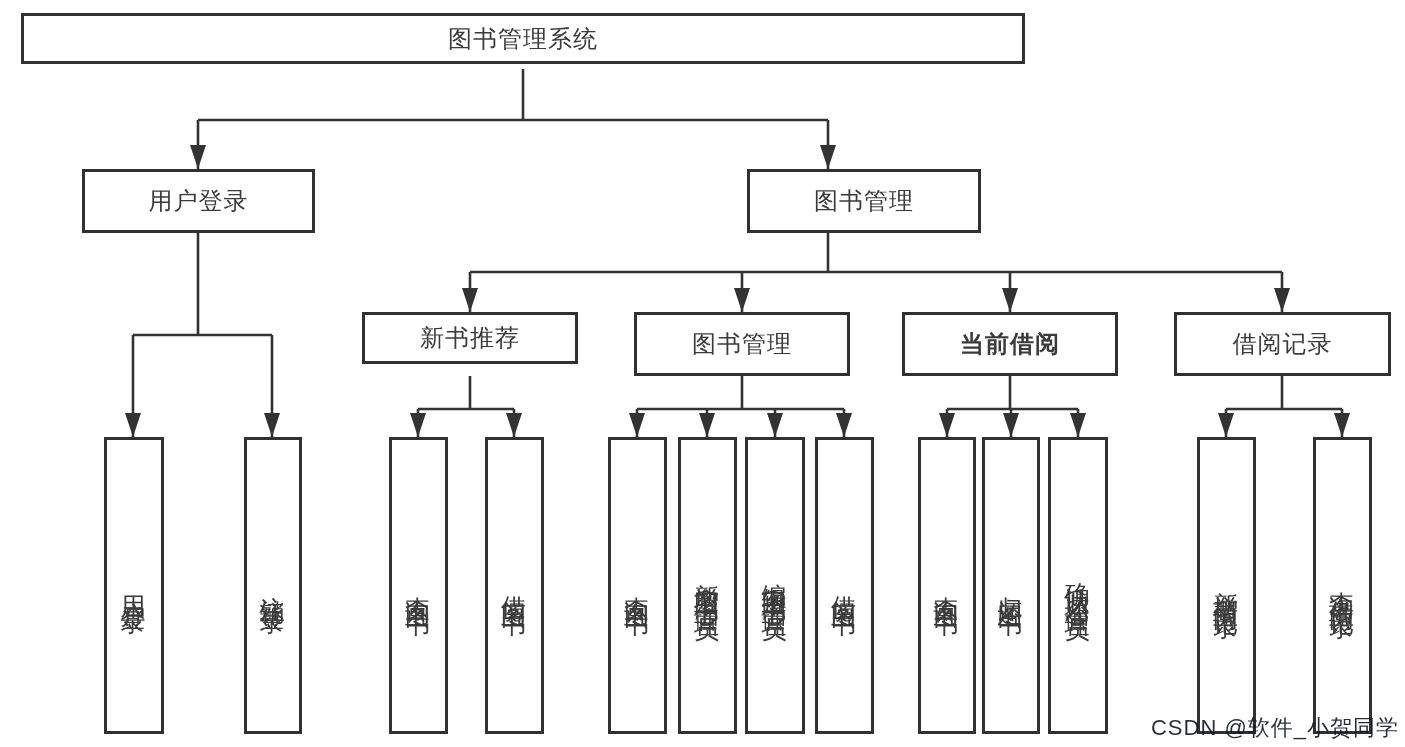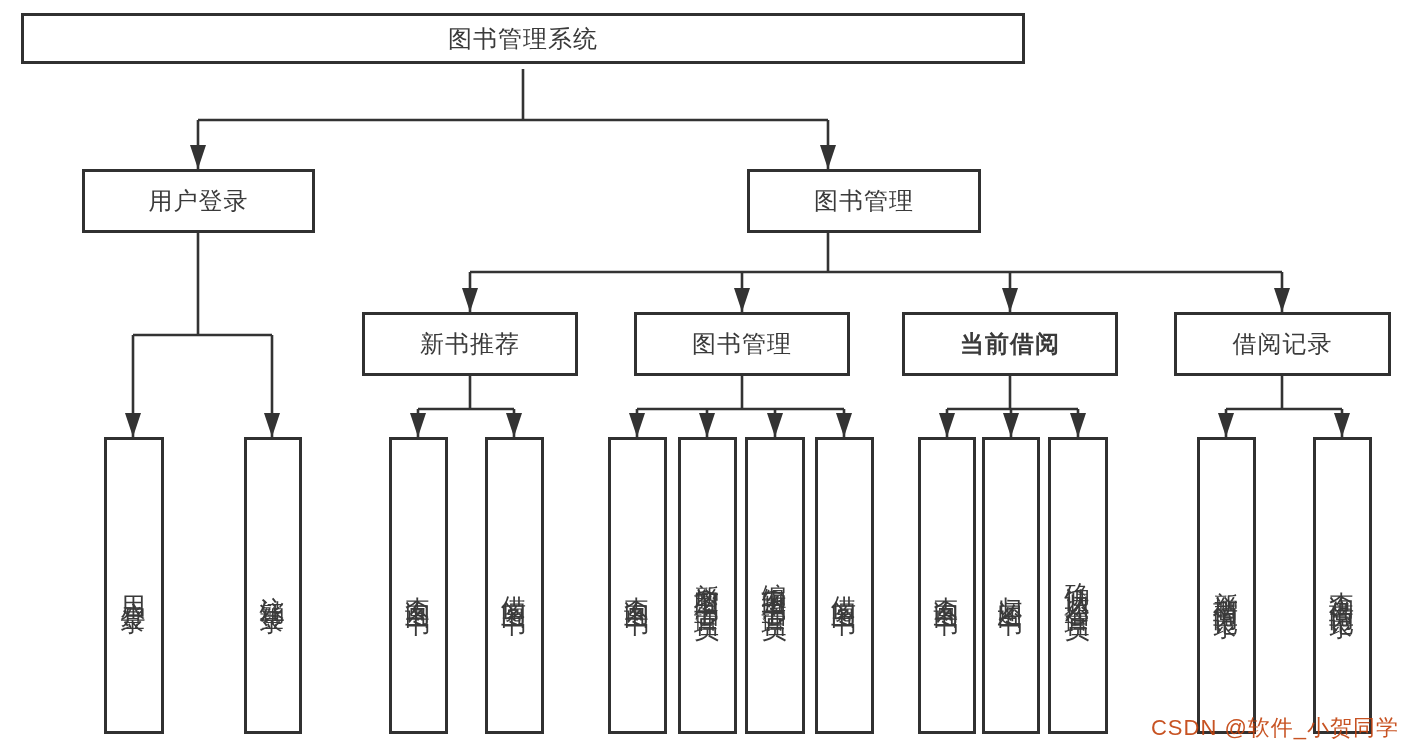--- a/index.html
+++ b/index.html
@@ -44,21 +44,21 @@
     font-size: 25px;
     letter-spacing: 5px;
     color: #3a3a3a;
     white-space: nowrap;
   }
   .watermark {
     position: absolute;
     right: 6px;
     top: 713px;
     font-size: 22px;
-    color: #c2410c;
+    color: #0f172a;
     opacity: 0.9;
     z-index: 3;
     letter-spacing: 1px;
   }
 </style>
 </head>
 <body>
 
 <div>
 
@@ -116,21 +116,21 @@
     <span>图书管理系统</span>
   </div>
 
   <div class="node" style="left:82px; top:169px; width:233px; height:64px;">
     <span>用户登录</span>
   </div>
   <div class="node" style="left:711px; top:169px; width:234px; height:64px;margin-left:36px;">
     <span>图书管理</span>
   </div>
 
-  <div class="node" style="left:362px; top:312px; width:216px; height:64px;">
+  <div class="node" style="left:362px; top:312px; width:216px; height:52px;">
     <span>新书推荐</span>
   </div>
   <div class="node" style="left:634px; top:312px; width:216px; height:64px;">
     <span>图书管理</span>
   </div>
   <div class="node" style="left:902px; top:312px; width:216px; height:64px;font-weight:bold;">
     <span>当前借阅</span>
   </div>
   <div class="node" style="left:1174px; top:312px; width:217px; height:64px;">
     <span>借阅记录</span>

